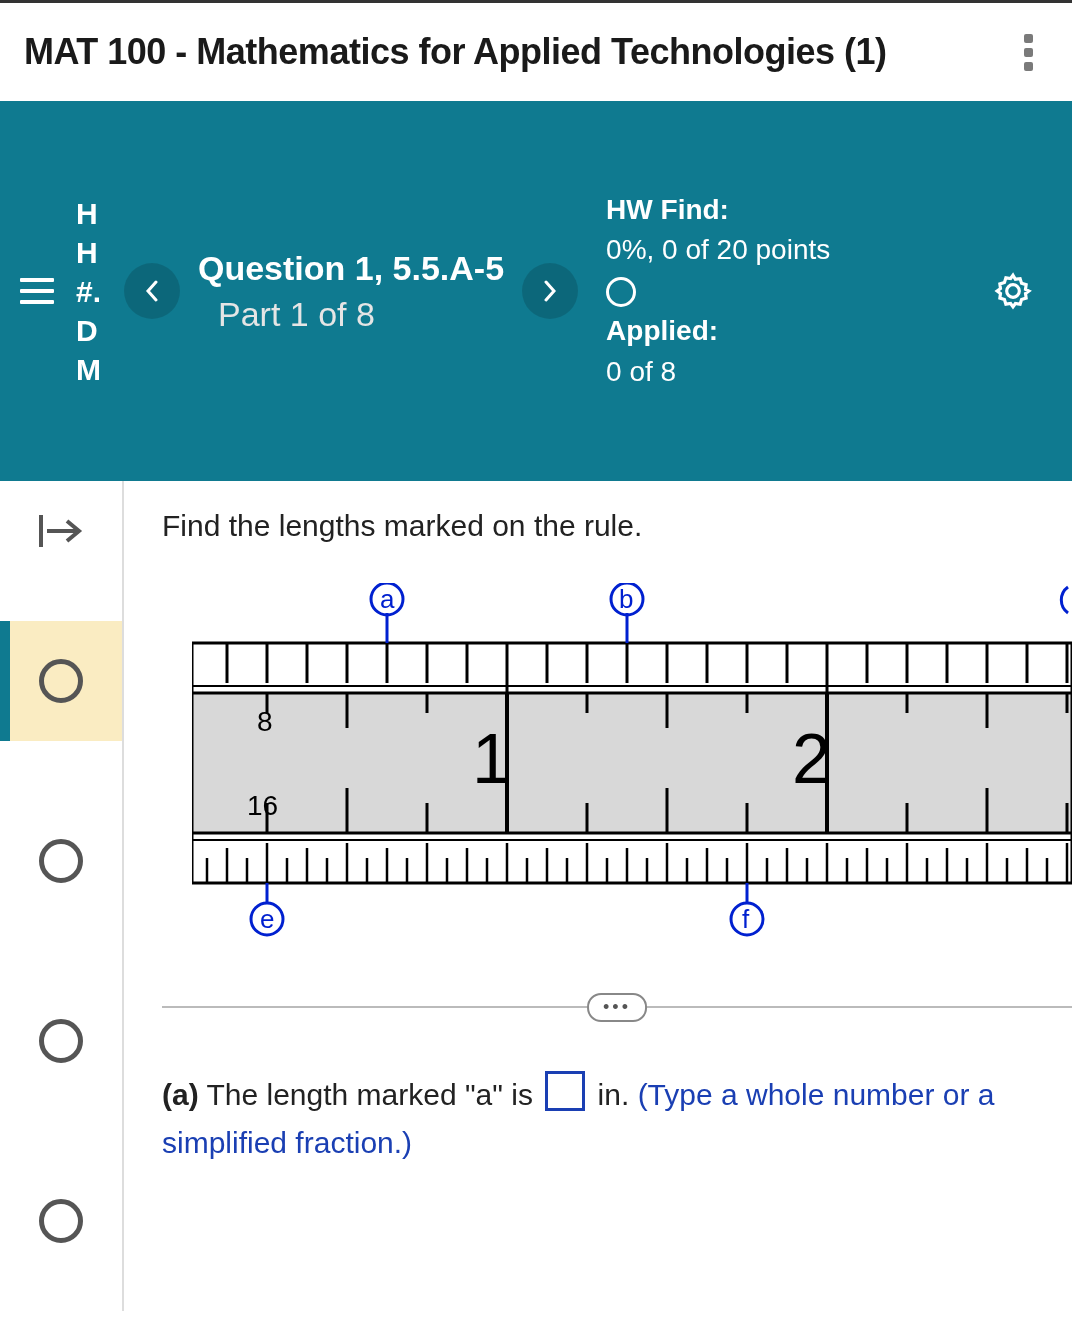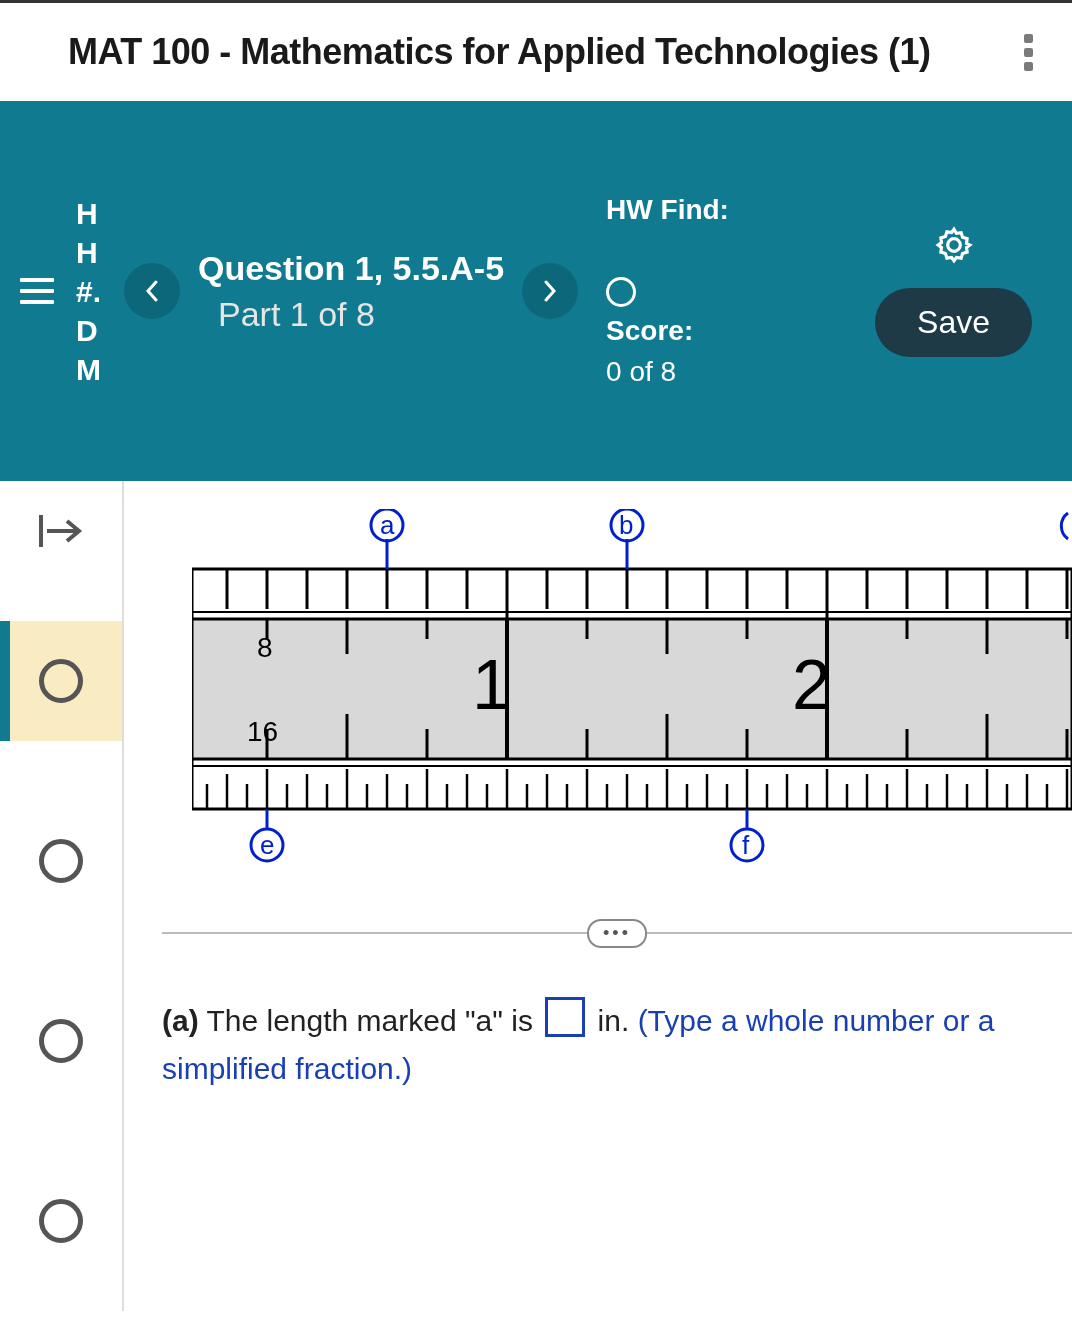--- a/index.html
+++ b/index.html
@@ -10,21 +10,21 @@
     color: #222;
   }
   .top-bar {
     height: 3px;
     background: #333;
   }
   .course-header {
     display: flex;
     align-items: center;
     justify-content: space-between;
-    padding: 28px 32px 28px 68px;
+    padding: 28px 32px 28px 24px;
     background: #fff;
   }
   .course-title {
     font-size: 36px;
     font-weight: 700;
     letter-spacing: -0.5px;
     color: #1a1a1a;
   }
   .kebab {
     width: 24px;
@@ -290,31 +290,30 @@
     <div class="q-title">Question 1, 5.5.A-5</div>
     <div class="q-part">Part 1 of 8</div>
   </div>
   <div class="nav-btn">
     <svg width="14" height="22" viewBox="0 0 14 22">
         <path d="M3 2 L11 11 L3 20" stroke="#fff" stroke-width="3" fill="none" stroke-linecap="round"></path>
       </svg>
   </div>
   <div class="score-block">
     <b>HW Find:</b><br>
-    <br>
+    <span>0%, 0 of 20 points</span><br>
     <span class="circle-outline"></span><br>
-    <b>Score:</b><br>
+    <b>Applied:</b><br>
     <span>0 of 8</span>
   </div>
   <div class="right-controls">
     <svg class="gear" viewBox="0 0 24 24">
       <path fill="none" stroke="#fff" stroke-width="2" d="M12 8a4 4 0 100 8 4 4 0 000-8z"></path>
       <path fill="none" stroke="#fff" stroke-width="2" d="M12 2l1.5 2.6 3-0.4 0.9 2.9 2.9 0.9-0.4 3L22 12l-2.1 1.5 0.4 3-2.9 0.9-0.9 2.9-3-0.4L12 22l-1.5-2.1-3 0.4-0.9-2.9-2.9-0.9 0.4-3L2 12l2.1-1.5-0.4-3 2.9-0.9 0.9-2.9 3 0.4z"></path>
     </svg>
-    <button class="save-btn">Save</button>
   </div>
 </div>
 
 <div class="content-row">
   <div class="sidebar">
     <div class="expand-icon">
       <svg width="48" height="40" viewBox="0 0 48 40">
         <line x1="4" y1="4" x2="4" y2="36" stroke="#555" stroke-width="4"></line>
         <line x1="10" y1="20" x2="40" y2="20" stroke="#555" stroke-width="4"></line>
         <path d="M30 10 L42 20 L30 30" fill="none" stroke="#555" stroke-width="4"></path>
@@ -328,20 +327,21 @@
       </div>
     <div class="q-indicator">
         <div class="ring"></div>
       </div>
     <div class="q-indicator">
         <div class="ring"></div>
       </div>
   </div>
 
   <div class="main">
+    <div class="prompt">Find the lengths marked on the rule.</div>
 
     <div class="ruler-wrap">
       <svg class="ruler-svg" width="880" height="380" viewBox="0 0 880 380">
 
         <rect x="0" y="60" width="880" height="240" fill="#fff" stroke="#000" stroke-width="3"></rect>
         <rect x="0" y="110" width="880" height="140" fill="#d8d8d8" stroke="#000" stroke-width="3"></rect>
 
         <line x1="0" y1="103" x2="880" y2="103" stroke="#000" stroke-width="2"></line>
 
         <line x1="0" y1="257" x2="880" y2="257" stroke="#000" stroke-width="2"></line>

